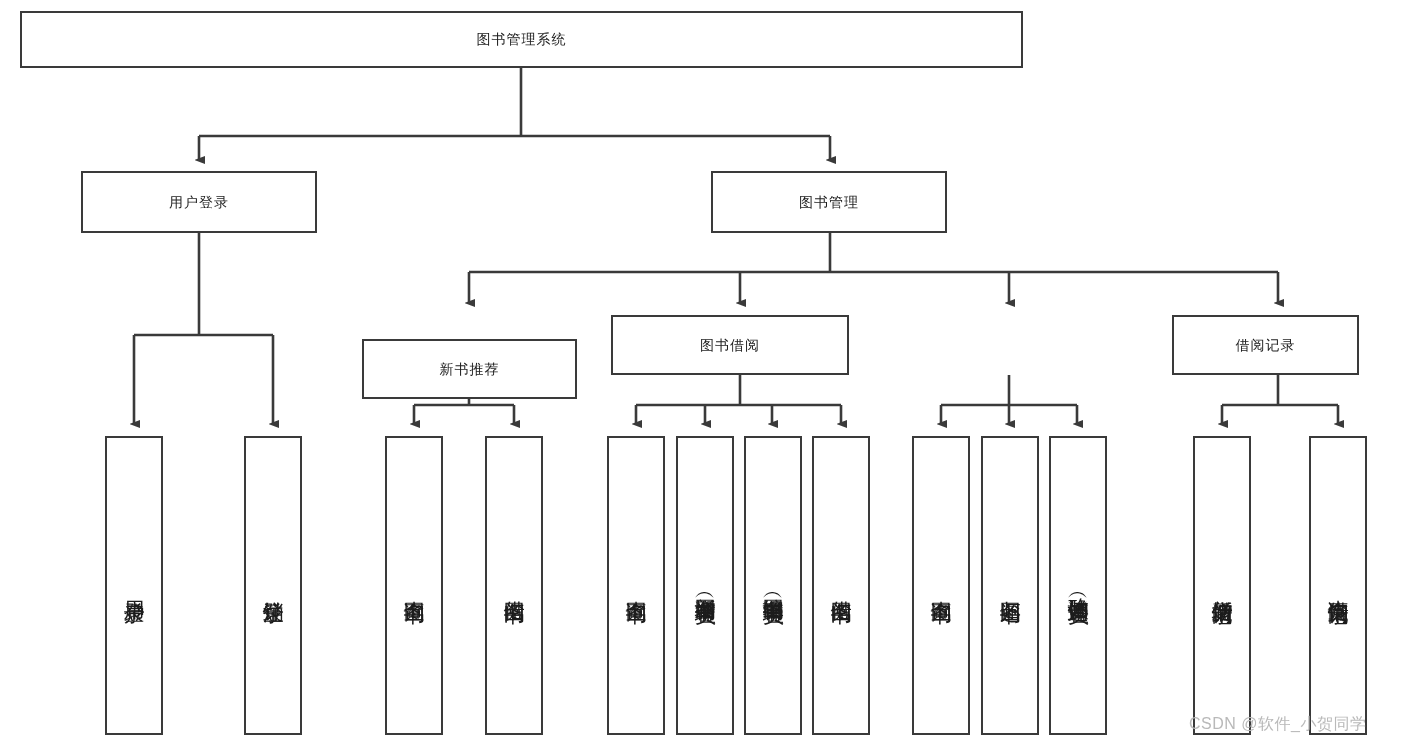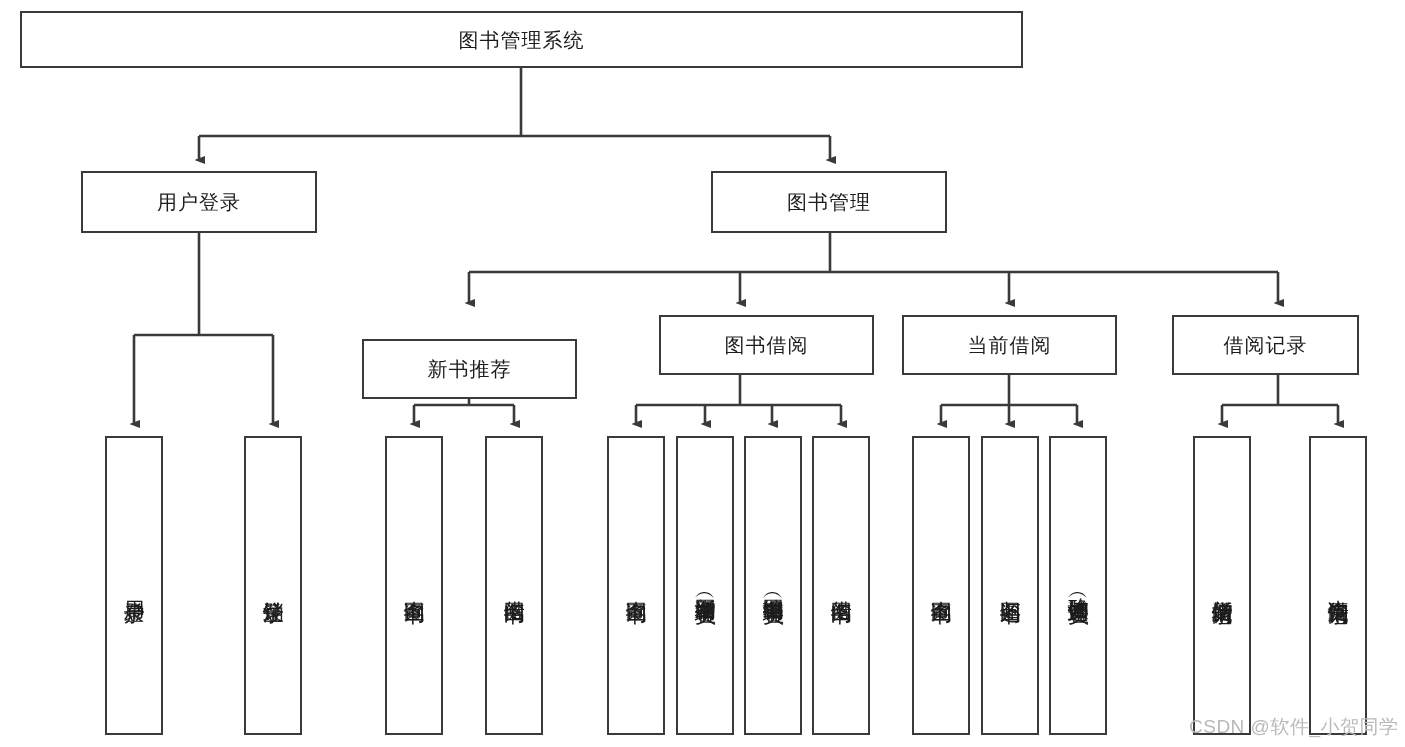--- a/index.html
+++ b/index.html
@@ -29,39 +29,39 @@
     position: absolute;
     box-sizing: border-box;
     border: 2px solid #3a3a3a;
     background: #ffffff;
     display: flex;
     align-items: center;
     justify-content: center;
     color: #1c1c1c;
   }
   .node.horiz {
-    font-size: 20px;
+    font-size: 14px;
     letter-spacing: 1px;
     line-height: 1.2;
   }
   .node.vert {
     font-size: 21px;
     line-height: 1.25;
     letter-spacing: 1px;
     padding: 6px 0;
   }
   .node.vert .vlabel {
     writing-mode: vertical-rl;
     text-orientation: upright;
     white-space: nowrap;
     text-align: center;
   }
   .watermark {
     position: absolute;
-    font-size: 19px;
+    font-size: 16px;
     color: #b9b9b9;
     white-space: nowrap;
     letter-spacing: 0.5px;
   }
 </style>
 </head>
 <body>
 
 <div id="canvas">
 
@@ -122,25 +122,22 @@
   <div class="node horiz" style="left:81px; top:171px; width:236px; height:62px;">
     <span>用户登录</span>
   </div>
   <div class="node horiz" style="left:711px; top:171px; width:236px; height:62px;">
     <span>图书管理</span>
   </div>
 
   <div class="node horiz" style="left:362px; top:315px; width:215px; height:60px;margin-top:24px;">
     <span>新书推荐</span>
   </div>
-  <div class="node horiz" style="left:659px; top:315px; width:215px; height:60px;">
+  <div class="node horiz" style="left:611px; top:315px; width:238px; height:60px;">
     <span>图书借阅</span>
-  </div>
-  <div class="node horiz" style="left:902px; top:315px; width:215px; height:60px;">
-    <span>当前借阅</span>
   </div>
   <div class="node horiz" style="left:1172px; top:315px; width:187px; height:60px;">
     <span>借阅记录</span>
   </div>
 
   <div class="node vert" style="left:105px; top:436px; width:58px; height:299px;">
     <span class="vlabel">用户登录</span>
   </div>
   <div class="node vert" style="left:244px; top:436px; width:58px; height:299px;">
     <span class="vlabel">注销登录</span>

